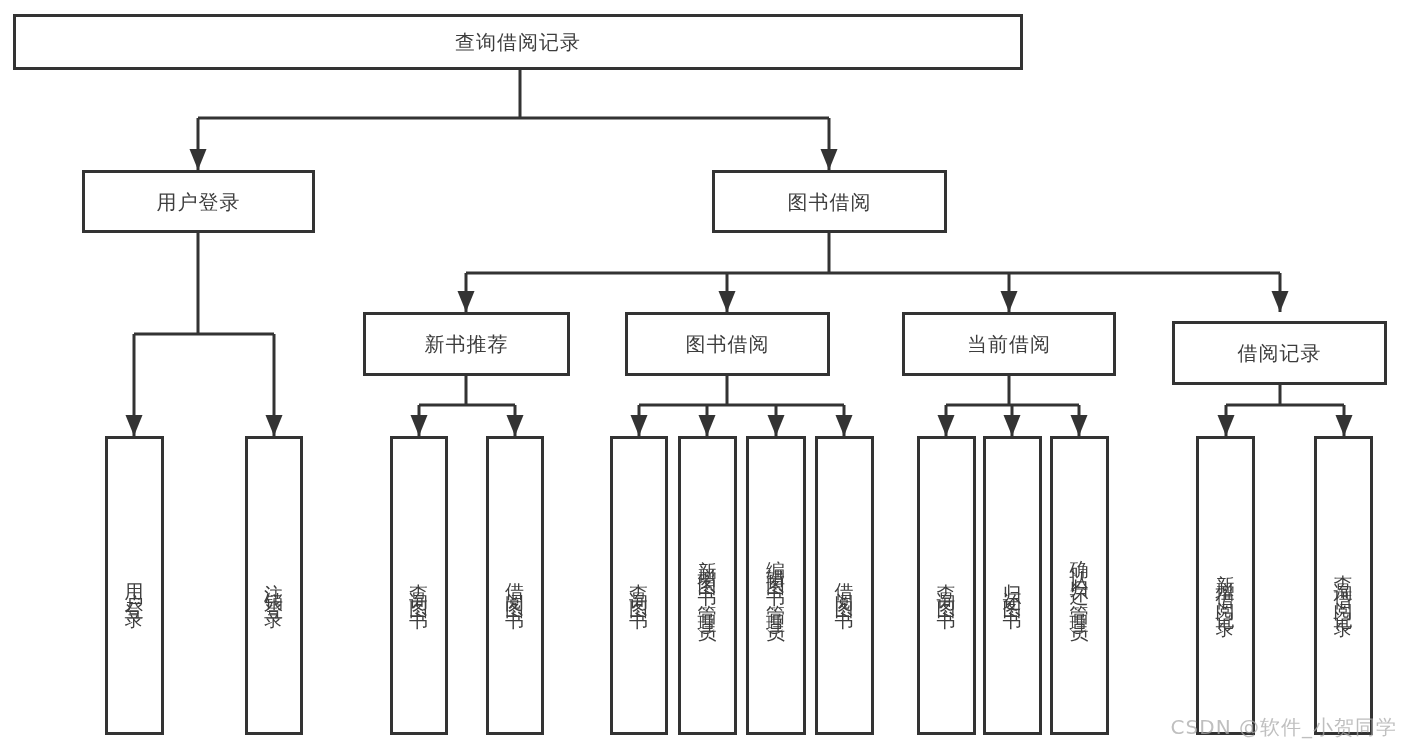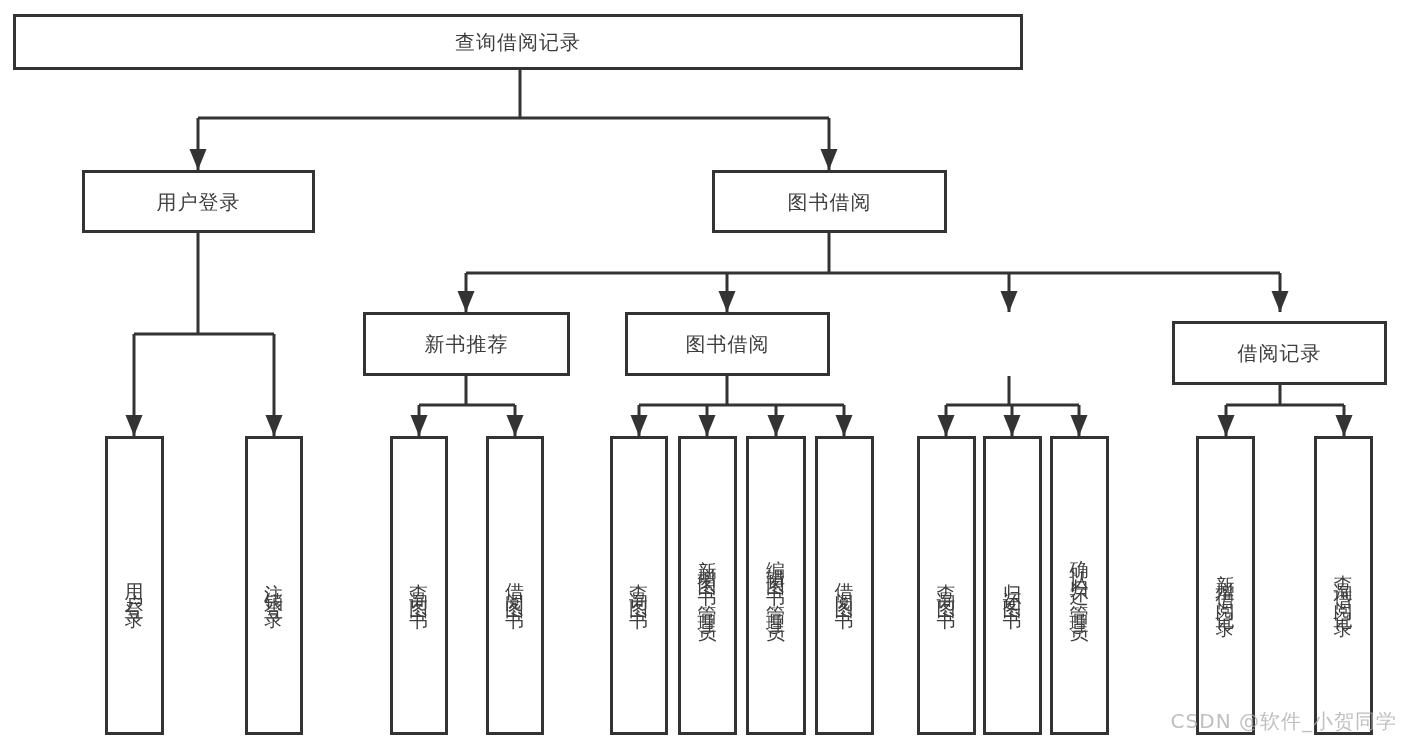--- a/index.html
+++ b/index.html
@@ -31,21 +31,21 @@
     writing-mode:vertical-rl;
     text-orientation:mixed;
     font-size:19px;
     letter-spacing:9px;
     line-height:1;
     white-space:nowrap;
   }
   #watermark{
     position:absolute;
     right:8px;
-    bottom:12px;
+    bottom:6px;
     font-size:20px;
     color:rgba(170,170,170,0.75);
     letter-spacing:1px;
     white-space:nowrap;
     z-index:5;
   }
 </style>
 </head>
 <body>
 
@@ -104,20 +104,23 @@
   <div class="box h" style="left:712px;top:170px;width:235px;height:63px">
     <span class="lbl">图书借阅</span>
   </div>
 
   <div class="box h" style="left:625px;top:312px;width:205px;height:64px">
     <span class="lbl">图书借阅</span>
   </div>
   <div class="box h" style="left:363px;top:312px;width:207px;height:64px">
     <span class="lbl">新书推荐</span>
   </div>
+  <div class="box h" style="left:902px;top:312px;width:214px;height:64px">
+    <span class="lbl">当前借阅</span>
+  </div>
   <div class="box h" style="left:1172px;top:321px;width:215px;height:64px">
     <span class="lbl">借阅记录</span>
   </div>
 
   <div class="box v" style="left:105px;top:436px;width:59px;height:299px">
     <span class="lbl">用户登录</span>
   </div>
   <div class="box v" style="left:245px;top:436px;width:58px;height:299px">
     <span class="lbl">注销登录</span>
   </div>

